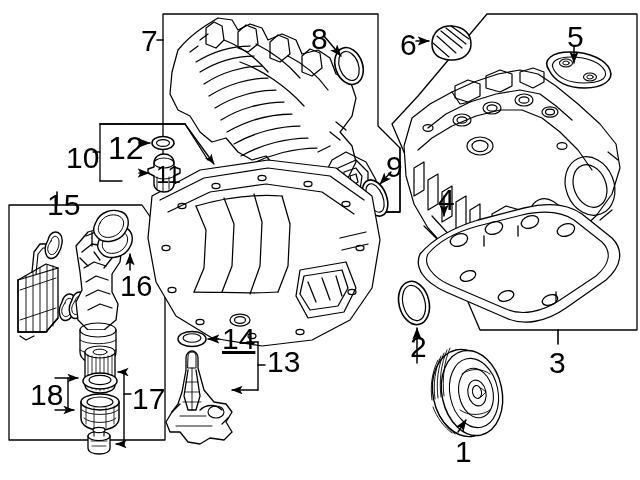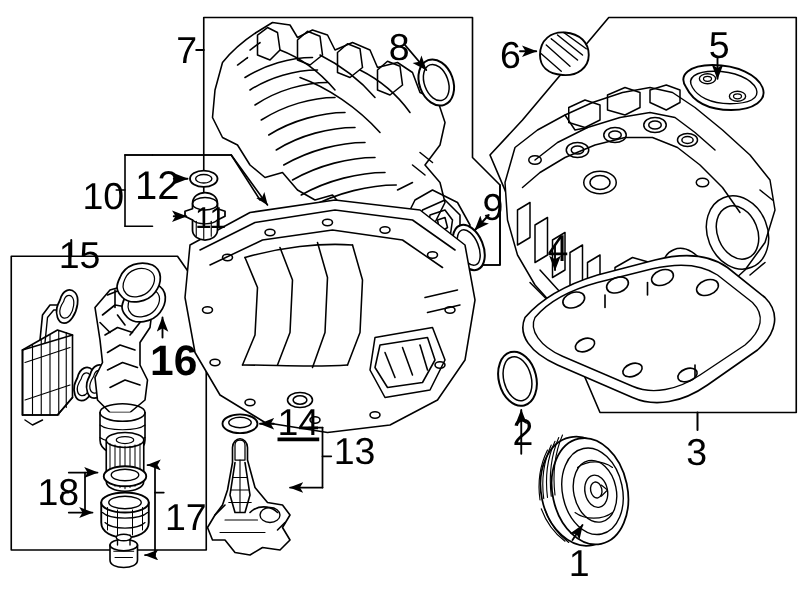--- a/index.html
+++ b/index.html
@@ -500,22 +500,22 @@
   <div class="callout" style="left:141px; top:26px;  font-size:30px;">7</div>
   <div class="callout" style="left:311px; top:24px;  font-size:30px;">8</div>
   <div class="callout" style="left:400px; top:30px;  font-size:30px;">6</div>
   <div class="callout" style="left:567px; top:22px;  font-size:30px;">5</div>
   <div class="callout" style="left:108px; top:132px; font-size:32px;">12</div>
   <div class="callout" style="left:66px;  top:143px; font-size:30px;">10</div>
   <div class="callout" style="left:108px; top:163px; font-size:24px;margin-left:48px;">11</div>
   <div class="callout" style="left:386px; top:152px; font-size:30px;">9</div>
   <div class="callout" style="left:47px;  top:174px; font-size:30px;margin-top:16px;">15</div>
   <div class="callout" style="left:438px; top:185px; font-size:30px;">4</div>
-  <div class="callout" style="left:120px; top:272px; font-size:34px;font-weight:bold;">16</div>
+  <div class="callout" style="left:120px; top:272px; font-size:29px;">16</div>
   <div class="callout" style="left:222px; top:324px; font-size:30px;text-decoration:underline;">14</div>
   <div class="callout" style="left:410px; top:332px; font-size:30px;">2</div>
   <div class="callout" style="left:267px; top:347px; font-size:30px;">13</div>
   <div class="callout" style="left:549px; top:348px; font-size:30px;">3</div>
   <div class="callout" style="left:30px;  top:380px; font-size:30px;text-align:center;">18</div>
-  <div class="callout" style="left:132px; top:400px; font-size:30px;">17</div>
+  <div class="callout" style="left:132px; top:384px; font-size:30px;">17</div>
   <div class="callout" style="left:455px; top:437px; font-size:30px;">1</div>
 
 </div>
 
 </body></html>

